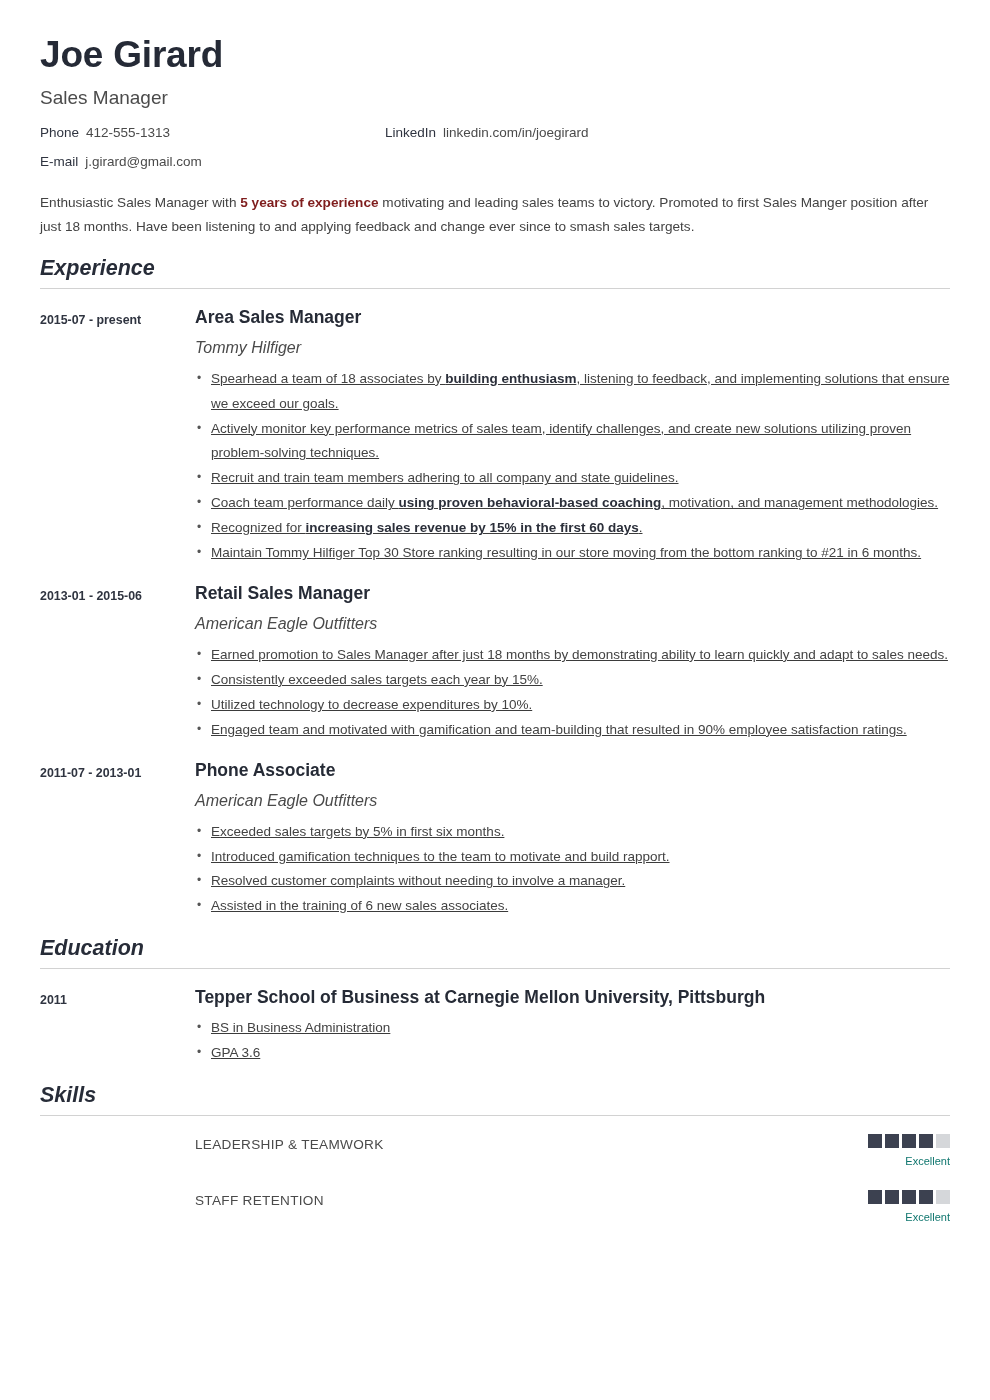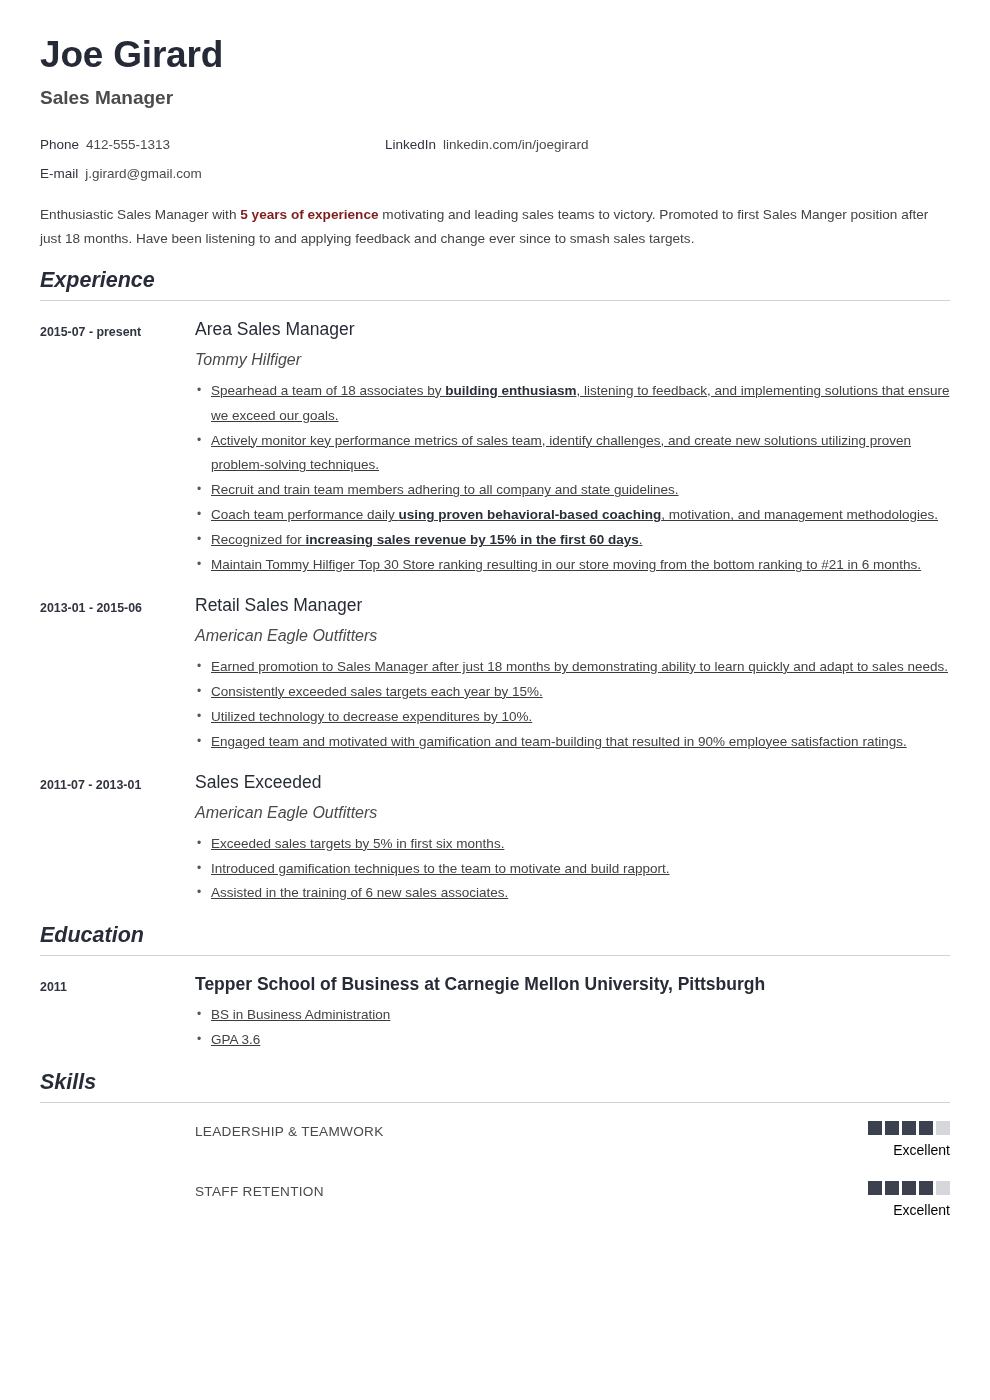--- a/index.html
+++ b/index.html
@@ -27,23 +27,23 @@
     font-size: 37px;
     font-weight: bold;
     color: #252a36;
     letter-spacing: -0.2px;
     line-height: 1.15;
     margin: 0 0 10px 0;
   }
   .job-subtitle {
     font-size: 19px;
     color: #4b4b4b;
-    font-weight: bold;
+    font-weight: normal;
     line-height: 1.2;
-    margin: 0 0 28px 0;
+    margin: 0 0 16px 0;
   }
 
   .contact-grid {
     margin-bottom: 22px;
   }
   .contact-row {
     display: flex;
     align-items: baseline;
     margin-bottom: 14px;
   }
@@ -103,21 +103,21 @@
     color: #2f3440;
     padding-top: 5px;
     line-height: 1.4;
   }
   .entry-body {
     flex: 1;
     min-width: 0;
   }
   .entry-title {
     font-size: 17.5px;
-    font-weight: normal;
+    font-weight: bold;
     color: #262b36;
     line-height: 1.25;
     margin: 0 0 9px 0;
   }
   .entry-company {
     font-size: 16px;
     font-style: italic;
     color: #4a4a4a;
     line-height: 1.3;
     margin: 0 0 8px 0;
@@ -189,22 +189,22 @@
   .rating-squares span {
     width: 14px;
     height: 14px;
     display: block;
     background: #d5d7da;
   }
   .rating-squares span.on {
     background: #3c4150;
   }
   .rating-label {
-    font-size: 14px;
-    color: #000000;
+    font-size: 11px;
+    color: #0f766e;
     margin-top: 7px;
     line-height: 1.2;
   }
 </style>
 </head>
 <body>
 
 <div class="page">
 
   <div>
@@ -261,25 +261,26 @@
               <li>Earned promotion to Sales Manager after just 18 months by demonstrating ability to learn quickly and adapt to sales needs.</li>
               <li>Consistently exceeded sales targets each year by 15%.</li>
               <li>Utilized technology to decrease expenditures by 10%.</li>
               <li>Engaged team and motivated with gamification and team-building that resulted in 90% employee satisfaction ratings.</li>
             </ul>
           </div>
         </div>
         <div class="entry">
           <div class="entry-date">2011-07 - 2013-01</div>
           <div class="entry-body">
-            <div class="entry-title">Sales Exceeded</div>
+            <div class="entry-title">Phone Associate</div>
             <div class="entry-company">American Eagle Outfitters</div>
             <ul class="bullets">
               <li>Exceeded sales targets by 5% in first six months.</li>
               <li>Introduced gamification techniques to the team to motivate and build rapport.</li>
+              <li>Resolved customer complaints without needing to involve a manager.</li>
               <li>Assisted in the training of 6 new sales associates.</li>
             </ul>
           </div>
         </div>
       </div>
   </div>
 
   <div class="section">
     <div class="section-title">Education</div>
     <div class="section-rule"></div>

